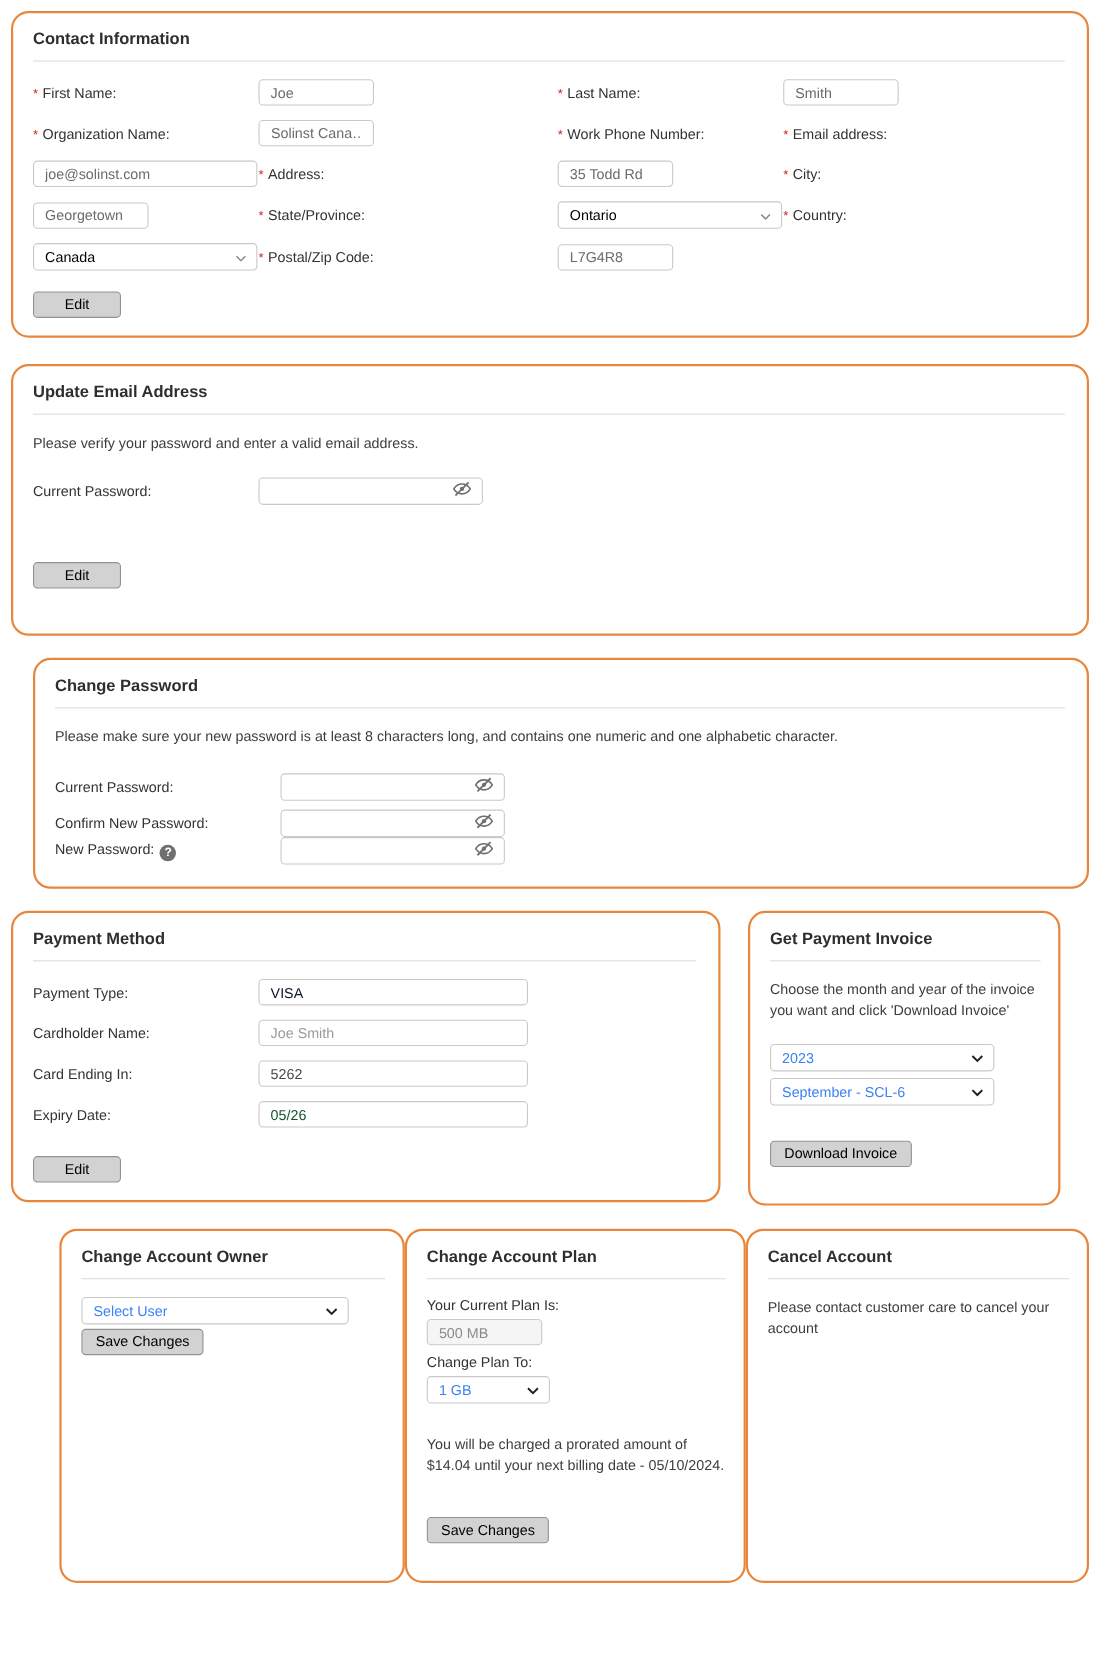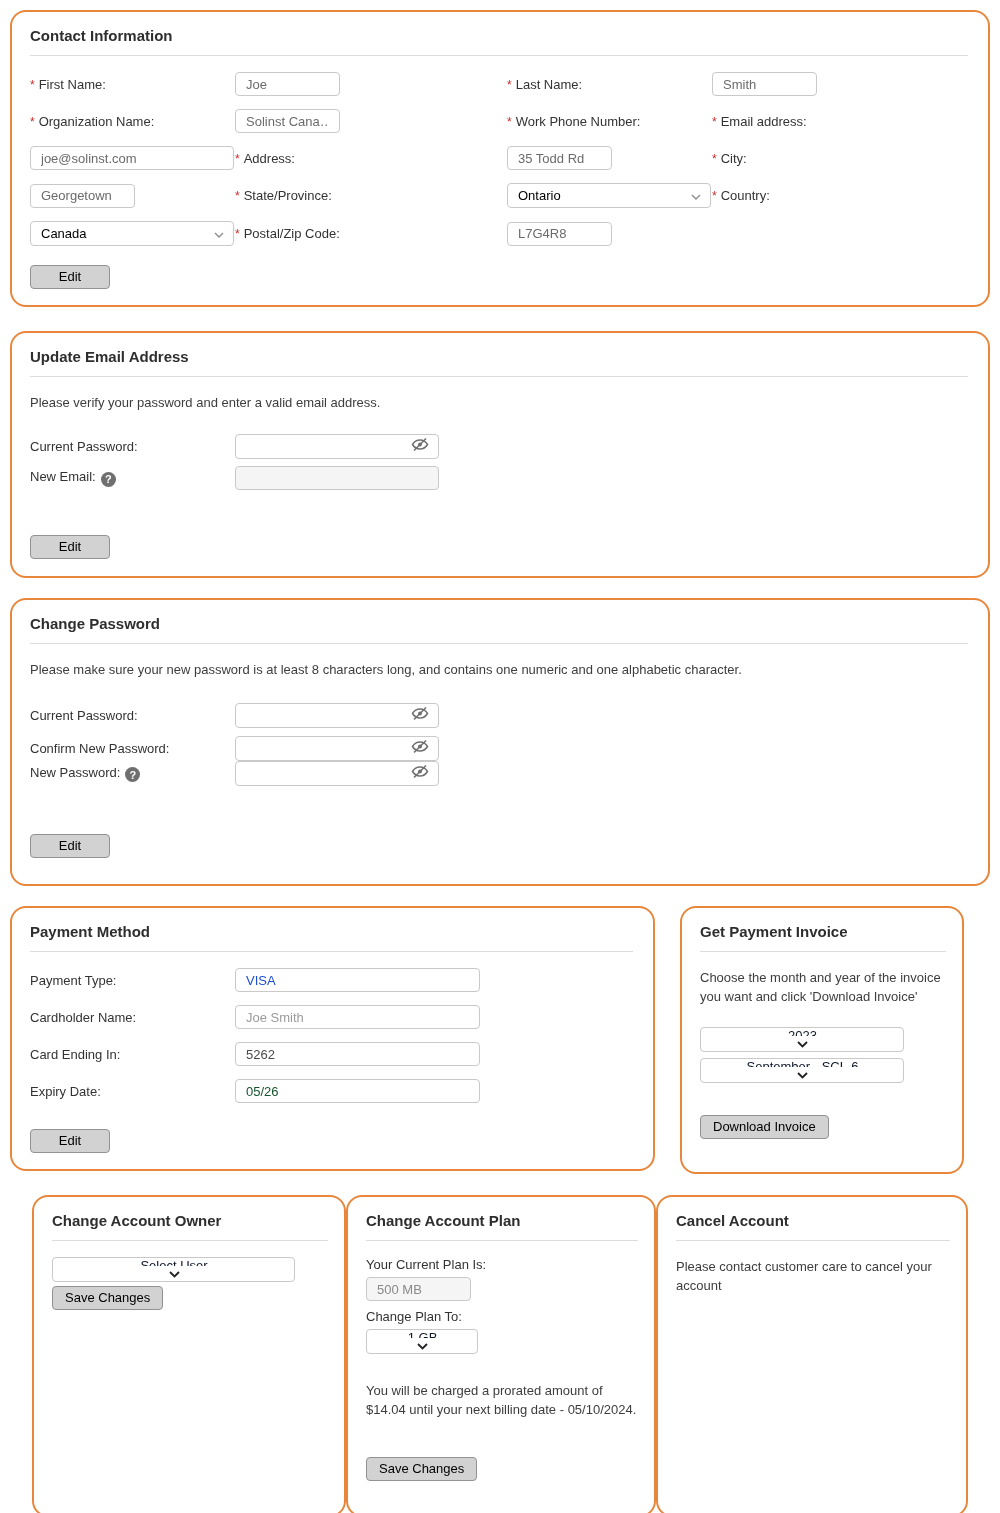--- a/index.html
+++ b/index.html
@@ -50,21 +50,21 @@
     height: 25px;
     border: 1px solid #c9c9c9;
     border-radius: 4px;
     background: #fff;
     font-size: 13px;
     padding: 0 9px 0 10px;
     cursor: default;
   }
   .sel .txt { white-space: nowrap; overflow: hidden; }
   .sel.muted { color: #000000; }
-  .sel.dark  { color: #0f172a; flex-direction: column; }
+  .sel.dark  { color: #3b82f6; }
 
   .pw {
     display: flex; align-items: center; justify-content: flex-end;
     height: 25px; width: 204px;
     border: 1px solid #c9c9c9;
     border-radius: 4px;
     background: #fff;
     padding: 0 9px;
   }
 
@@ -98,21 +98,21 @@
     grid-template-columns: 205px 272px 205px 1fr;
     row-gap: 13px;
     align-items: center;
     margin-bottom: 19px;
   }
 
   .form-row { display: flex; align-items: center; }
   .label-col { width: 205px; flex: 0 0 205px; }
 
   .row-mid { display: flex; gap: 25px; margin-top: 20px; }
-  .row-bot { display: flex; justify-content: center; margin-top: 21px; }
+  .row-bot { display: flex; justify-content: flex-end; margin-top: 21px; }
 
   .gap24 { margin-top: 24px; }
 </style>
 </head>
 <body>
 
 <div class="page">
 
   <div class="panel">
     <div class="panel-title">Contact Information</div>
@@ -169,29 +169,25 @@
       <div class="label label-col">Current Password:</div>
       <div class="pw">
         <span><svg width="18" height="15" viewBox="0 0 24 20">
               <path d="M2 10s3.6-6 10-6 10 6 10 6-3.6 6-10 6S2 10 2 10z" fill="none" stroke="#707070" stroke-width="2"></path>
               <circle cx="12" cy="10" r="2.6" fill="#707070"></circle>
               <line x1="20" y1="2" x2="4" y2="18" stroke="#707070" stroke-width="2.2"></line>
             </svg></span>
       </div>
     </div>
 
-    <div class="form-row">
-      <div class="label label-col"><span>New Email:</span><span class="help">?</span></div>
-      <input class="tb dim w204" readonly="" style="">
-    </div>
 
     <button class="btn btn-edit" style="margin-top:45px;">Edit</button>
   </div>
 
-  <div class="panel" style="height:288px; margin-top:20px;">
+  <div class="panel" style="height:210px; margin-top:20px;margin-left:20px;">
     <div class="panel-title">Change Password</div>
     <div class="note" style="margin-bottom:24px;">Please make sure your new password is at least 8 characters long, and contains one numeric and one alphabetic character.</div>
 
     <div class="form-row" style="margin-bottom:8px;">
       <div class="label label-col">Current Password:</div>
       <div class="pw">
         <span><svg width="18" height="15" viewBox="0 0 24 20">
               <path d="M2 10s3.6-6 10-6 10 6 10 6-3.6 6-10 6S2 10 2 10z" fill="none" stroke="#707070" stroke-width="2"></path>
               <circle cx="12" cy="10" r="2.6" fill="#707070"></circle>
               <line x1="20" y1="2" x2="4" y2="18" stroke="#707070" stroke-width="2.2"></line>
@@ -224,21 +220,21 @@
     <button class="btn btn-edit" style="margin-top:40px;">Edit</button>
   </div>
 
   <div class="row-mid">
 
     <div class="panel" style="width:645px; height:265px;">
       <div class="panel-title">Payment Method</div>
 
       <div class="form-row" style="margin-bottom:13px;">
         <div class="label label-col">Payment Type:</div>
-        <input class="tb w245" readonly="" style="color: #1d4ed8;" value="VISA">
+        <input class="tb w245" readonly="" style="color: #0f172a;" value="VISA">
       </div>
       <div class="form-row" style="margin-bottom:13px;">
         <div class="label label-col">Cardholder Name:</div>
         <input class="tb w245" readonly="" style="color: rgb(155, 155, 155);" value="Joe Smith">
       </div>
       <div class="form-row" style="margin-bottom:13px;">
         <div class="label label-col">Card Ending In:</div>
         <input class="tb w245" readonly="" style="color: rgb(74, 74, 74);" value="5262">
       </div>
       <div class="form-row">

